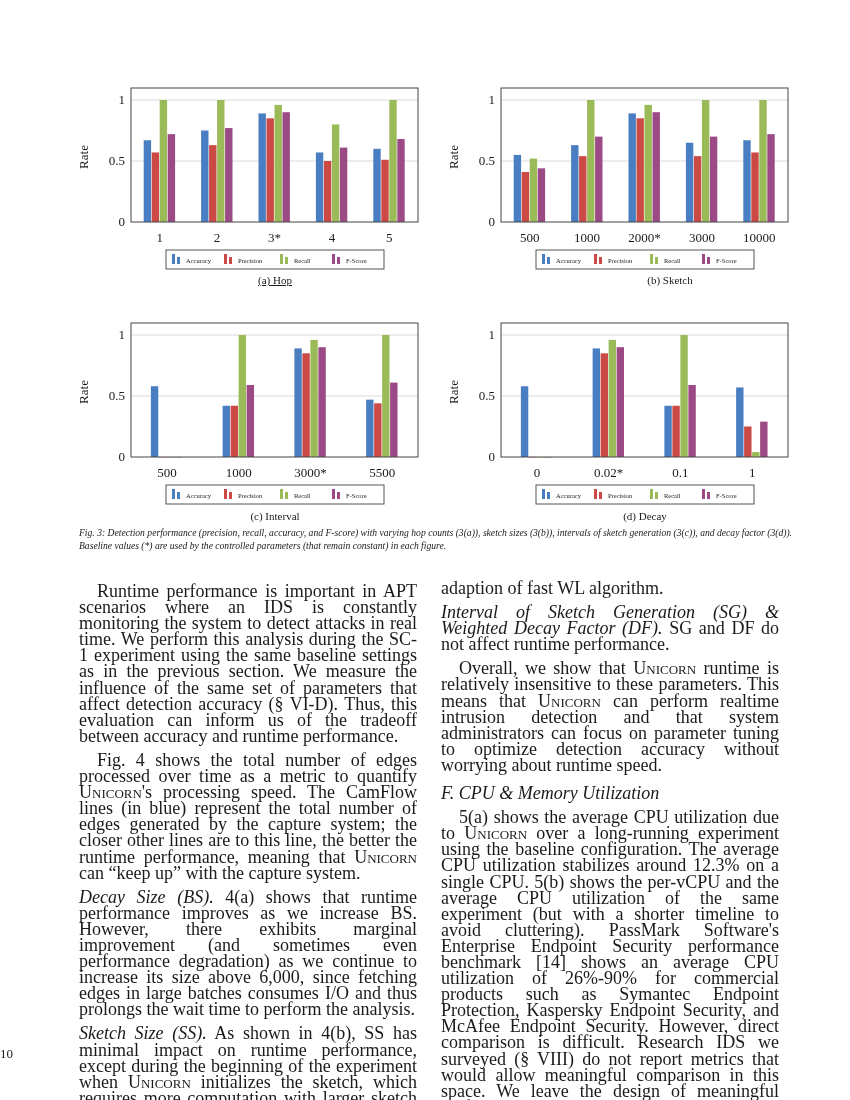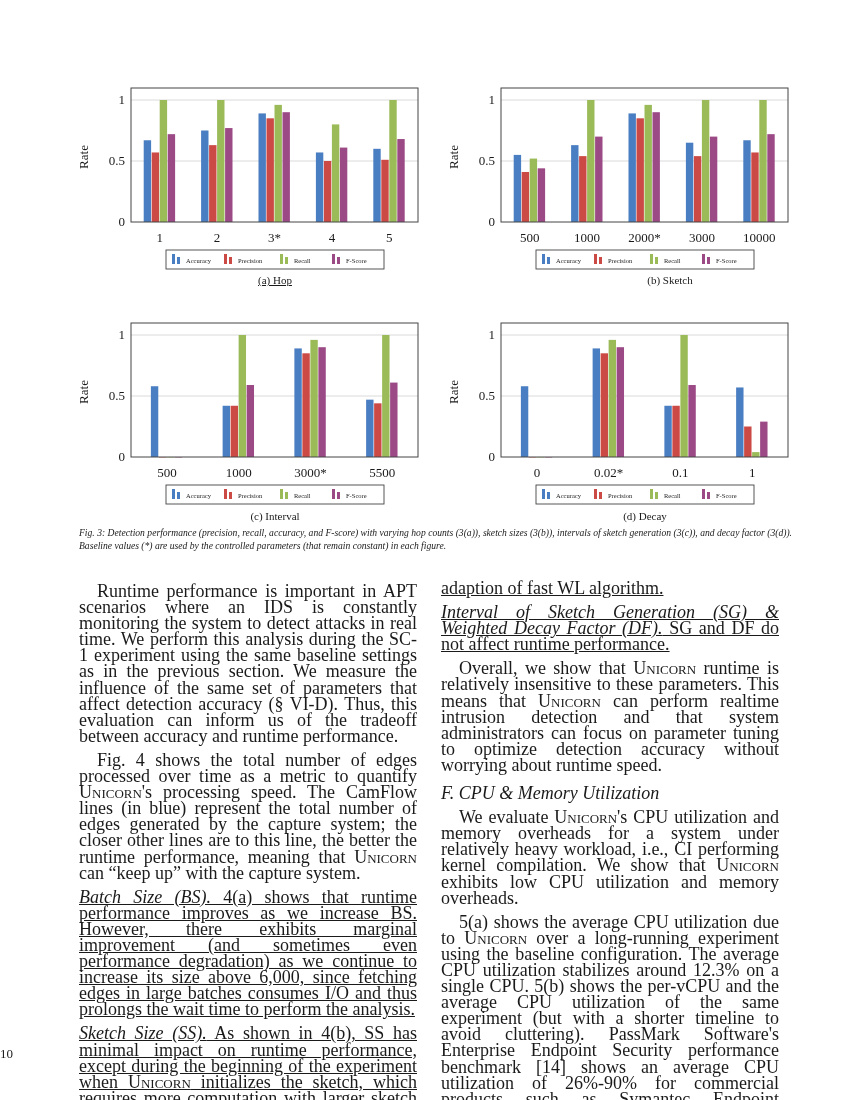--- a/index.html
+++ b/index.html
@@ -7,21 +7,21 @@
          font-family: "Liberation Serif", "DejaVu Serif", serif; color: #1a1a1a; }
   .chart { position: absolute; width: 370px; height: 215px; }
   .chart svg { position: absolute; left: 0; top: 0; overflow: visible; }
   .subcap { position: absolute; width: 370px; text-align: center; font-size: 11px; }
   .figcap { position: absolute; left: 79px; width: 713px; top: 526px;
             font-size: 9.6px; line-height: 13px; text-align: justify; font-style: italic; }
   .col { position: absolute; top: 583px; width: 338px; font-size: 18px; line-height: 16.1px;
          text-align: justify; hyphens: manual; }
   .col p { margin: 0 0 8px 0; }
   .col p.ind { text-indent: 18px; }
-  .col p.noind { text-indent: 0; text-decoration: underline; }
+  .col p.noind { text-indent: 0; }
   .sc { font-variant: small-caps; }
   .it { font-style: italic; }
   .sec { font-style: italic; margin: 12px 0 8px 0 !important; text-indent: 0; }
   .pagenum { position: absolute; top: 1046px; left: 0; width: 850px; font-size: 13px; }
 </style>
 </head>
 <body>
 
 <div class="chart" style="left:70px; top:80px;">
     <svg width="370" height="215">
@@ -223,25 +223,24 @@
       </g>
     </svg>
   </div>
 <div class="subcap" style="left:460px; top:510px;">(d) Decay</div>
 
 <div class="figcap">Fig. 3: Detection performance (precision, recall, accuracy, and F-score) with varying hop counts (3(a)), sketch sizes (3(b)), intervals of sketch generation (3(c)), and decay factor (3(d)). Baseline values (*) are used by the controlled parameters (that remain constant) in each figure.</div>
 
 <div class="col" style="left:79px;">
     <p class="ind">Runtime performance is important in APT scenarios where an IDS is constantly monitoring the system to detect attacks in real time. We perform this analysis during the SC-1 experiment using the same baseline settings as in the previous section. We measure the influence of the same set of parameters that affect detection accuracy (§ VI-D). Thus, this evaluation can inform us of the tradeoff between accuracy and runtime performance.</p>
     <p class="ind">Fig. 4 shows the total number of edges processed over time as a metric to quantify <span class="sc">Unicorn</span>'s processing speed. The CamFlow lines (in blue) represent the total number of edges generated by the capture system; the closer other lines are to this line, the better the runtime performance, meaning that <span class="sc">Unicorn</span> can “keep up” with the capture system.</p>
-    <p class="noind"><span class="it">Batch Size (BS).</span> 4(a) shows that runtime performance improves as we increase BS. However, there exhibits marginal improvement (and sometimes even performance degradation) as we continue to increase its size above 6,000, since fetching edges in large batches consumes I/O and thus prolongs the wait time to perform the analysis.</p>
+    <p class="noind"><span class="it">Decay Size (BS).</span> 4(a) shows that runtime performance improves as we increase BS. However, there exhibits marginal improvement (and sometimes even performance degradation) as we continue to increase its size above 6,000, since fetching edges in large batches consumes I/O and thus prolongs the wait time to perform the analysis.</p>
     <p class="noind"><span class="it">Sketch Size (SS).</span> As shown in 4(b), SS has minimal impact on runtime performance, except during the beginning of the experiment when <span class="sc">Unicorn</span> initializes the sketch, which requires more computation with larger sketch sizes. Afterwards, runtime performance is similar among different SS, thanks to <span class="sc">Unicorn</span>'s fast, incremental sketch update.</p>
   </div>
 <div class="col" style="left:441px; top:580px;">
     <p class="noind">adaption of fast WL algorithm.</p>
     <p class="noind"><span class="it">Interval of Sketch Generation (SG) &amp; Weighted Decay Factor (DF).</span> SG and DF do not affect runtime performance.</p>
     <p class="ind">Overall, we show that <span class="sc">Unicorn</span> runtime is relatively insensitive to these parameters. This means that <span class="sc">Unicorn</span> can perform realtime intrusion detection and that system administrators can focus on parameter tuning to optimize detection accuracy without worrying about runtime speed.</p>
     <p class="sec">F.  CPU &amp; Memory Utilization</p>
-    <p class="ind">We evaluate <span class="sc">Unicorn</span>'s CPU utilization and memory overheads for a system under relatively heavy workload, i.e., CI performing kernel compilation. We show that <span class="sc">Unicorn</span> exhibits low CPU utilization and memory overheads.</p>
     <p class="ind">5(a) shows the average CPU utilization due to <span class="sc">Unicorn</span> over a long-running experiment using the baseline configuration. The average CPU utilization stabilizes around 12.3% on a single CPU. 5(b) shows the per-vCPU and the average CPU utilization of the same experiment (but with a shorter timeline to avoid cluttering). PassMark Software's Enterprise Endpoint Security performance benchmark [14] shows an average CPU utilization of 26%-90% for commercial products such as Symantec Endpoint Protection, Kaspersky Endpoint Security, and McAfee Endpoint Security. However, direct comparison is difficult. Research IDS we surveyed (§ VIII) do not report metrics that would allow meaningful comparison in this space. We leave the design of meaningful performance benchmarks</p>
   </div>
 
 <div class="pagenum">10</div>
 
 </body></html>

